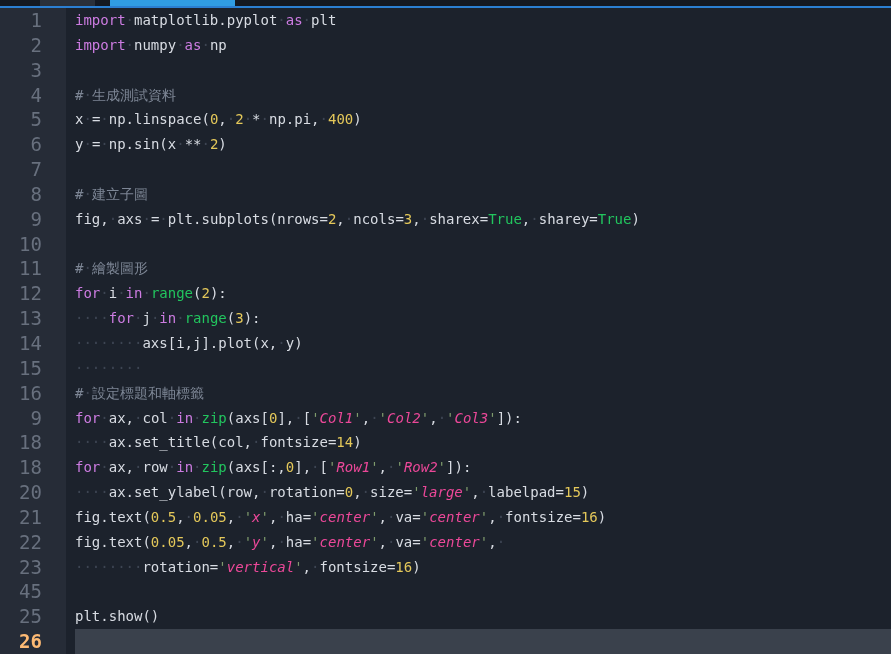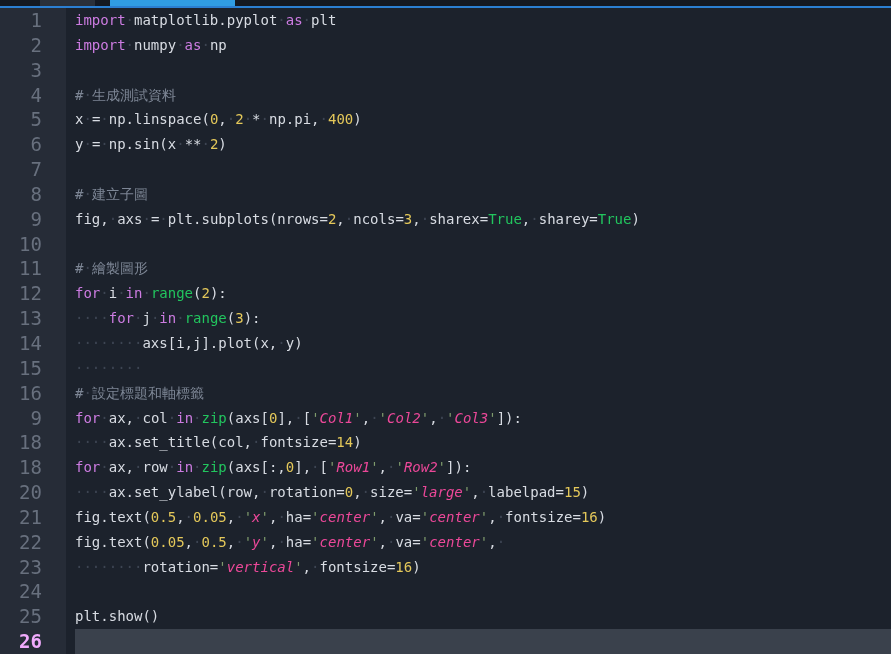--- a/index.html
+++ b/index.html
@@ -12,21 +12,21 @@
   .tabfrag{position:absolute;left:40px;top:0;width:55px;height:6px;background:#2a303a;}
   .hthumb{position:absolute;left:110px;top:0;width:125px;height:6px;background:#309de4;}
   .bluerule{height:2px;background:#2b7fd2;}
   
   .editor{display:flex;height:646px;}
   .gutter{
     width:66px;flex:0 0 66px;background:#262c37;color:#68707e;
     font-size:19px;text-align:right;box-sizing:border-box;padding-right:24px;
   }
   .ln{height:24.85px;line-height:24.85px;}
-  .ln.active{color:#f0abfc;font-weight:bold;}
+  .ln.active{color:#fdba74;font-weight:bold;}
   .code-area{
     flex:1 1 auto;padding-left:9px;font-size:14px;color:#d8dce3;
     white-space:pre;overflow:hidden;
   }
   .row{height:24.85px;line-height:24.85px;}
   .row.hl{background:#3a414c;}
   
   .tk-k{color:#cd7ce2;}                    
   .tk-d{color:#d8dce3;}                    
   .tk-n{color:#e4c85a;}                    
@@ -64,19 +64,19 @@
         <div class="ln">14</div>
         <div class="ln">15</div>
         <div class="ln">16</div>
         <div class="ln">9</div>
         <div class="ln">18</div>
         <div class="ln">18</div>
         <div class="ln">20</div>
         <div class="ln">21</div>
         <div class="ln">22</div>
         <div class="ln">23</div>
-        <div class="ln">24</div>
+        <div class="ln">45</div>
         <div class="ln">25</div>
         <div class="ln active">26</div>
       </div>
     <div class="code-area"><div class="row"><span class="tk-k">import</span><span class="tk-w">·</span><span class="tk-d">matplotlib.pyplot</span><span class="tk-w">·</span><span class="tk-k">as</span><span class="tk-w">·</span><span class="tk-d">plt</span></div><div class="row"><span class="tk-k">import</span><span class="tk-w">·</span><span class="tk-d">numpy</span><span class="tk-w">·</span><span class="tk-k">as</span><span class="tk-w">·</span><span class="tk-d">np</span></div><div class="row"></div><div class="row"><span class="tk-c">#</span><span class="tk-w">·</span><span class="tk-c cjk">生成測試資料</span></div><div class="row"><span class="tk-d">x</span><span class="tk-w">·</span><span class="tk-d">=</span><span class="tk-w">·</span><span class="tk-d">np.linspace(</span><span class="tk-n">0</span><span class="tk-d">,</span><span class="tk-w">·</span><span class="tk-n">2</span><span class="tk-w">·</span><span class="tk-d">*</span><span class="tk-w">·</span><span class="tk-d">np.pi,</span><span class="tk-w">·</span><span class="tk-n">400</span><span class="tk-d">)</span></div><div class="row"><span class="tk-d">y</span><span class="tk-w">·</span><span class="tk-d">=</span><span class="tk-w">·</span><span class="tk-d">np.sin(x</span><span class="tk-w">·</span><span class="tk-d">**</span><span class="tk-w">·</span><span class="tk-n">2</span><span class="tk-d">)</span></div><div class="row"></div><div class="row"><span class="tk-c">#</span><span class="tk-w">·</span><span class="tk-c cjk">建立子圖</span></div><div class="row"><span class="tk-d">fig,</span><span class="tk-w">·</span><span class="tk-d">axs</span><span class="tk-w">·</span><span class="tk-d">=</span><span class="tk-w">·</span><span class="tk-d">plt.subplots(nrows=</span><span class="tk-n">2</span><span class="tk-d">,</span><span class="tk-w">·</span><span class="tk-d">ncols=</span><span class="tk-n">3</span><span class="tk-d">,</span><span class="tk-w">·</span><span class="tk-d">sharex=</span><span class="tk-b">True</span><span class="tk-d">,</span><span class="tk-w">·</span><span class="tk-d">sharey=</span><span class="tk-b">True</span><span class="tk-d">)</span></div><div class="row"></div><div class="row"><span class="tk-c">#</span><span class="tk-w">·</span><span class="tk-c cjk">繪製圖形</span></div><div class="row"><span class="tk-k">for</span><span class="tk-w">·</span><span class="tk-d">i</span><span class="tk-w">·</span><span class="tk-k">in</span><span class="tk-w">·</span><span class="tk-b">range</span><span class="tk-d">(</span><span class="tk-n">2</span><span class="tk-d">):</span></div><div class="row"><span class="tk-w">····</span><span class="tk-k">for</span><span class="tk-w">·</span><span class="tk-d">j</span><span class="tk-w">·</span><span class="tk-k">in</span><span class="tk-w">·</span><span class="tk-b">range</span><span class="tk-d">(</span><span class="tk-n">3</span><span class="tk-d">):</span></div><div class="row"><span class="tk-w">········</span><span class="tk-d">axs[i,j].plot(x,</span><span class="tk-w">·</span><span class="tk-d">y)</span></div><div class="row"><span class="tk-w">········</span></div><div class="row"><span class="tk-c">#</span><span class="tk-w">·</span><span class="tk-c cjk">設定標題和軸標籤</span></div><div class="row"><span class="tk-k">for</span><span class="tk-w">·</span><span class="tk-d">ax,</span><span class="tk-w">·</span><span class="tk-d">col</span><span class="tk-w">·</span><span class="tk-k">in</span><span class="tk-w">·</span><span class="tk-b">zip</span><span class="tk-d">(axs[</span><span class="tk-n">0</span><span class="tk-d">],</span><span class="tk-w">·</span><span class="tk-d">[</span><span class="tk-q">'</span><span class="tk-s">Col1</span><span class="tk-q">'</span><span class="tk-d">,</span><span class="tk-w">·</span><span class="tk-q">'</span><span class="tk-s">Col2</span><span class="tk-q">'</span><span class="tk-d">,</span><span class="tk-w">·</span><span class="tk-q">'</span><span class="tk-s">Col3</span><span class="tk-q">'</span><span class="tk-d">]):</span></div><div class="row"><span class="tk-w">····</span><span class="tk-d">ax.set_title(col,</span><span class="tk-w">·</span><span class="tk-d">fontsize=</span><span class="tk-n">14</span><span class="tk-d">)</span></div><div class="row"><span class="tk-k">for</span><span class="tk-w">·</span><span class="tk-d">ax,</span><span class="tk-w">·</span><span class="tk-d">row</span><span class="tk-w">·</span><span class="tk-k">in</span><span class="tk-w">·</span><span class="tk-b">zip</span><span class="tk-d">(axs[:,</span><span class="tk-n">0</span><span class="tk-d">],</span><span class="tk-w">·</span><span class="tk-d">[</span><span class="tk-q">'</span><span class="tk-s">Row1</span><span class="tk-q">'</span><span class="tk-d">,</span><span class="tk-w">·</span><span class="tk-q">'</span><span class="tk-s">Row2</span><span class="tk-q">'</span><span class="tk-d">]):</span></div><div class="row"><span class="tk-w">····</span><span class="tk-d">ax.set_ylabel(row,</span><span class="tk-w">·</span><span class="tk-d">rotation=</span><span class="tk-n">0</span><span class="tk-d">,</span><span class="tk-w">·</span><span class="tk-d">size=</span><span class="tk-q">'</span><span class="tk-s">large</span><span class="tk-q">'</span><span class="tk-d">,</span><span class="tk-w">·</span><span class="tk-d">labelpad=</span><span class="tk-n">15</span><span class="tk-d">)</span></div><div class="row"><span class="tk-d">fig.text(</span><span class="tk-n">0.5</span><span class="tk-d">,</span><span class="tk-w">·</span><span class="tk-n">0.05</span><span class="tk-d">,</span><span class="tk-w">·</span><span class="tk-q">'</span><span class="tk-s">x</span><span class="tk-q">'</span><span class="tk-d">,</span><span class="tk-w">·</span><span class="tk-d">ha=</span><span class="tk-q">'</span><span class="tk-s">center</span><span class="tk-q">'</span><span class="tk-d">,</span><span class="tk-w">·</span><span class="tk-d">va=</span><span class="tk-q">'</span><span class="tk-s">center</span><span class="tk-q">'</span><span class="tk-d">,</span><span class="tk-w">·</span><span class="tk-d">fontsize=</span><span class="tk-n">16</span><span class="tk-d">)</span></div><div class="row"><span class="tk-d">fig.text(</span><span class="tk-n">0.05</span><span class="tk-d">,</span><span class="tk-w">·</span><span class="tk-n">0.5</span><span class="tk-d">,</span><span class="tk-w">·</span><span class="tk-q">'</span><span class="tk-s">y</span><span class="tk-q">'</span><span class="tk-d">,</span><span class="tk-w">·</span><span class="tk-d">ha=</span><span class="tk-q">'</span><span class="tk-s">center</span><span class="tk-q">'</span><span class="tk-d">,</span><span class="tk-w">·</span><span class="tk-d">va=</span><span class="tk-q">'</span><span class="tk-s">center</span><span class="tk-q">'</span><span class="tk-d">,</span><span class="tk-w">·</span></div><div class="row"><span class="tk-w">········</span><span class="tk-d">rotation=</span><span class="tk-q">'</span><span class="tk-s">vertical</span><span class="tk-q">'</span><span class="tk-d">,</span><span class="tk-w">·</span><span class="tk-d">fontsize=</span><span class="tk-n">16</span><span class="tk-d">)</span></div><div class="row"></div><div class="row"><span class="tk-d">plt.show()</span></div><div class="row hl"></div></div>
   </div>
 </div>
 
 </body></html>

